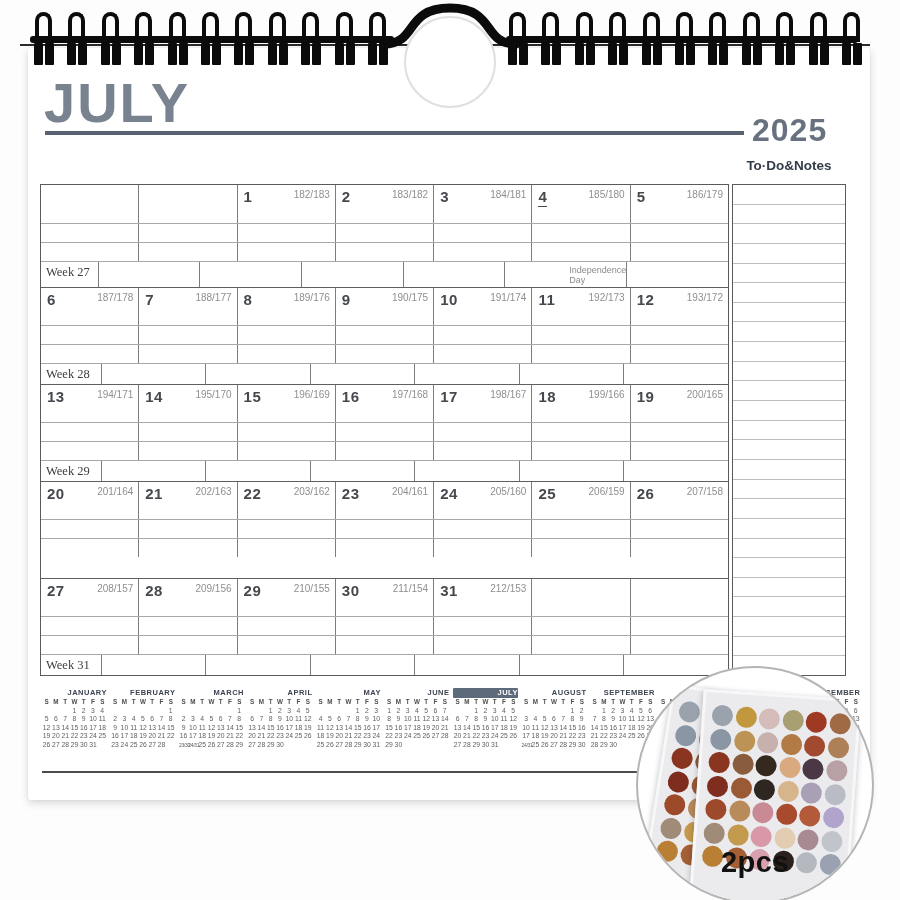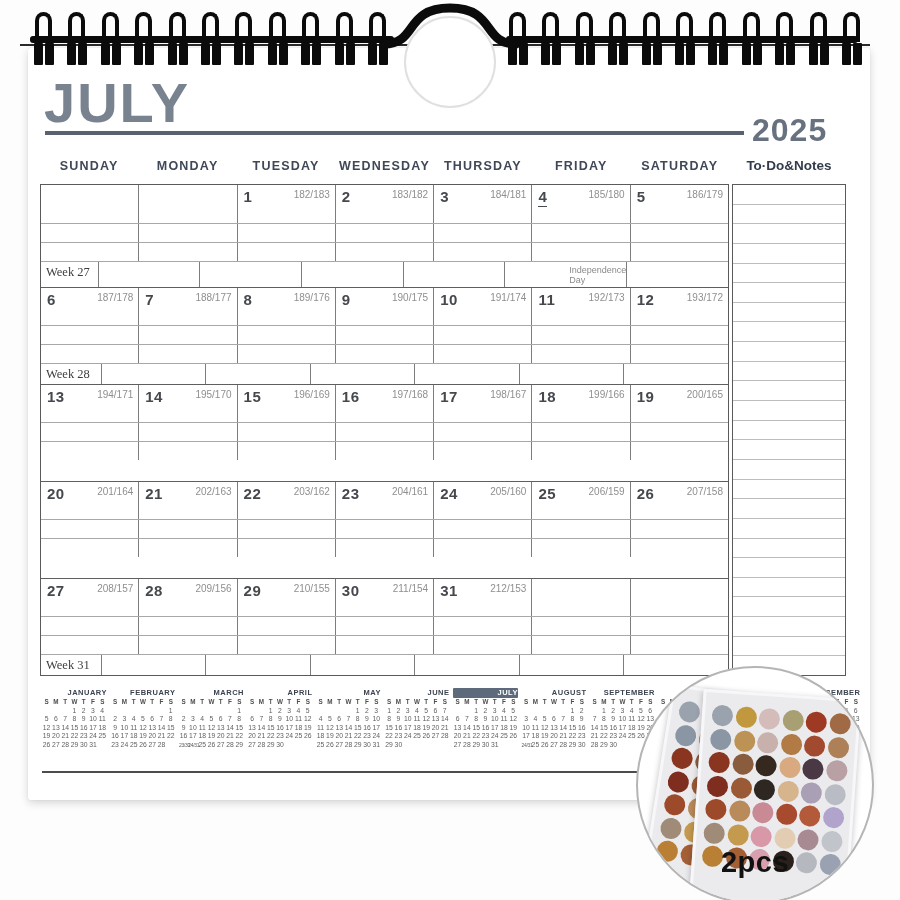--- a/index.html
+++ b/index.html
@@ -211,29 +211,20 @@
     <div class="hole"></div>
     <svg class="hook" width="144" height="62" viewBox="0 0 144 62">
       <path d="M6,42 C40,42 26,6 72,6 C118,6 104,42 138,42" fill="none" stroke="#0b0b0b" stroke-width="9" stroke-linecap="round"></path>
     </svg>
   </div>
 
   <div class="month-title">JULY</div>
   <div class="title-rule"></div>
   <div class="year-label">2025</div>
 
-  <div class="day-headers" id="dayHeaders">
-      <div class="dh">SUNDAY</div>
-      <div class="dh">MONDAY</div>
-      <div class="dh">TUESDAY</div>
-      <div class="dh">WEDNESDAY</div>
-      <div class="dh">THURSDAY</div>
-      <div class="dh">FRIDAY</div>
-      <div class="dh">SATURDAY</div>
-    </div>
   <div class="todo-header">To·Do&amp;Notes</div>
 
   <div class="grid" id="grid">
       <div class="block">
         <div class="grow row-date">
           <div class="cell"></div>
           <div class="cell"></div>
           <div class="cell"><span class="date-num">1</span><span class="doy">182/183</span></div>
           <div class="cell"><span class="date-num">2</span><span class="doy">183/182</span></div>
           <div class="cell"><span class="date-num">3</span><span class="doy">184/181</span></div>
@@ -320,20 +311,29 @@
           <div class="cell"></div>
           <div class="cell"></div>
           <div class="cell"></div>
           <div class="cell"></div>
           <div class="cell"></div>
           <div class="cell"></div>
           <div class="cell"></div>
         </div>
         <div class="grow row-blank">
           <div class="cell"></div>
+          <div class="cell"></div>
+          <div class="cell"></div>
+          <div class="cell"></div>
+          <div class="cell"></div>
+          <div class="cell"></div>
+          <div class="cell"></div>
+        </div>
+        <div class="grow row-label">
+          <div class="cell"><span class="week-label">Week 29</span></div>
           <div class="cell"></div>
           <div class="cell"></div>
           <div class="cell"></div>
           <div class="cell"></div>
           <div class="cell"></div>
           <div class="cell"></div>
         </div>
       </div>
       <div class="block">
         <div class="grow row-date">

